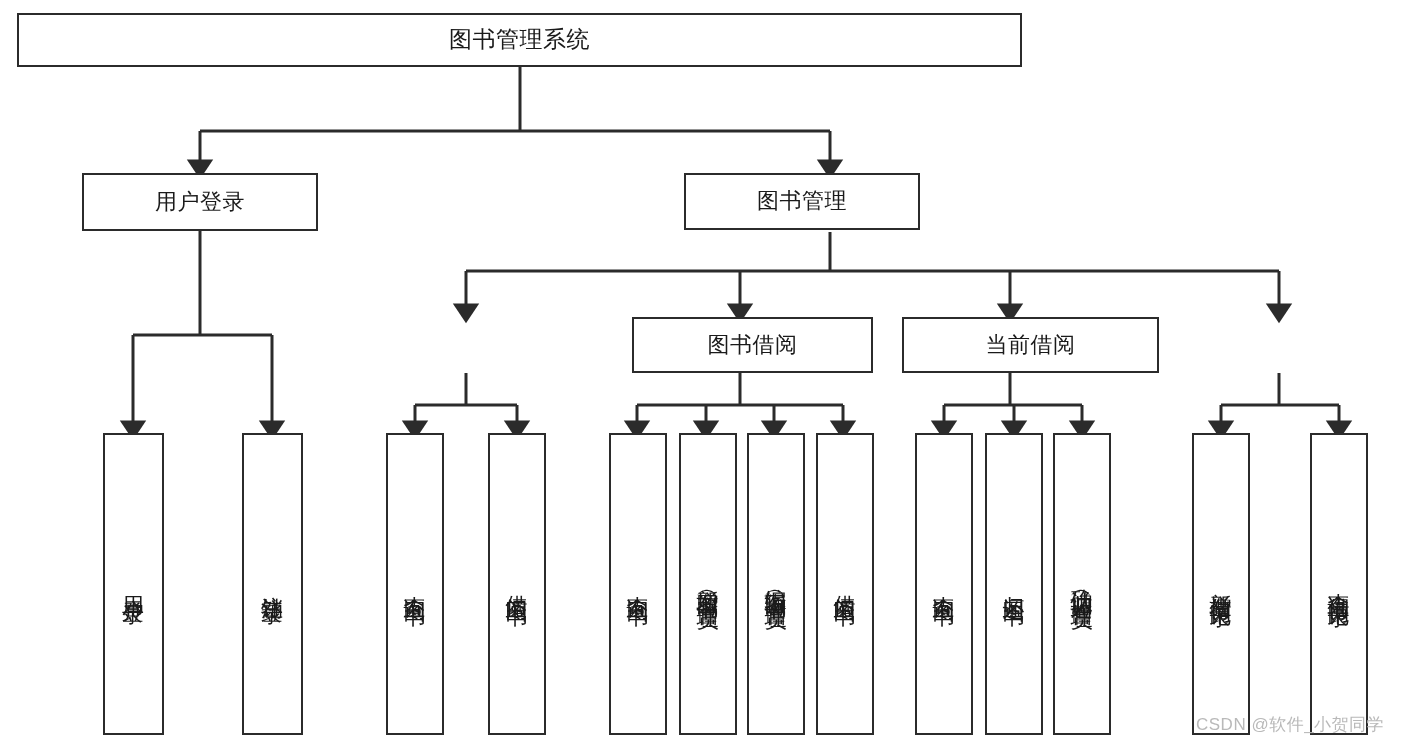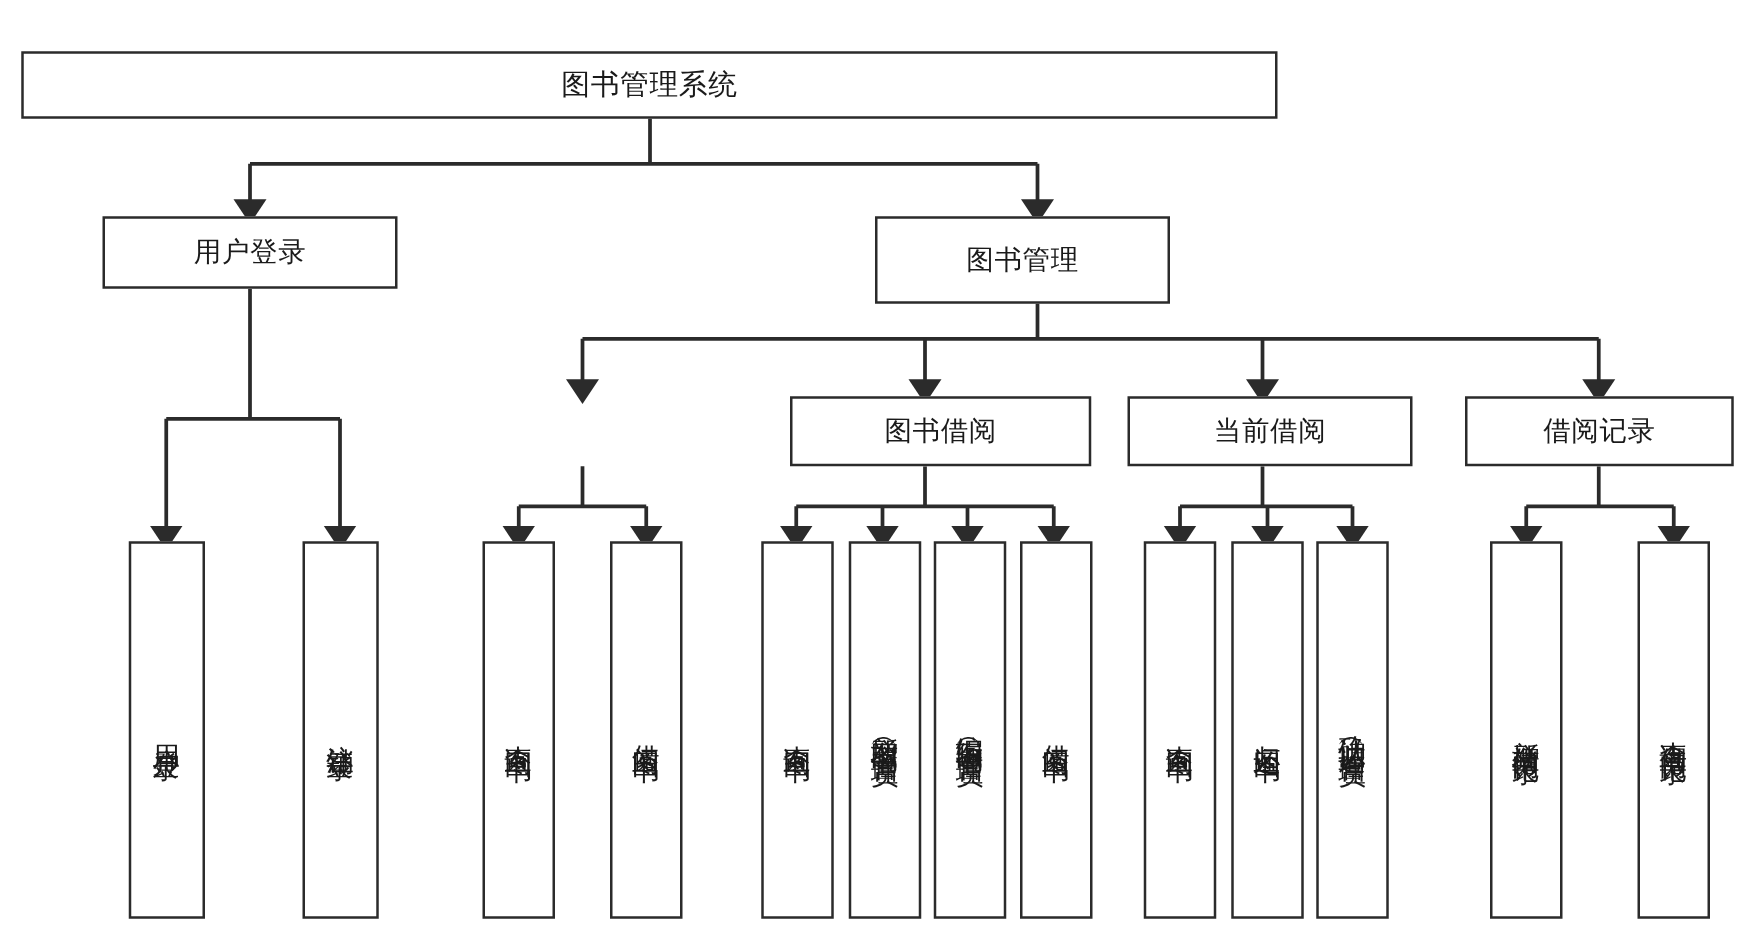--- a/index.html
+++ b/index.html
@@ -35,21 +35,20 @@
     justify-content: center;
     text-align: center;
   }
   .node.h {
     font-size: 22px;
     letter-spacing: 0.5px;
     line-height: 1.1;
   }
   .node.root {
     font-size: 23px;
-    margin-top: 28px;
   }
   .node.v {
     writing-mode: vertical-rl;
     text-orientation: upright;
     font-size: 22px;
     letter-spacing: 3px;
     line-height: 1.05;
     padding: 4px 0;
   }
   .node.v .vtext {
@@ -117,25 +116,24 @@
       <path d="M1279,373 L1279,405"></path>
       <path d="M1221,405 L1339,405"></path>
       <path d="M1221,405 L1221,424" marker-end="url(#arrow)"></path>
       <path d="M1339,405 L1339,424" marker-end="url(#arrow)"></path>
     </g>
   </svg>
 
   <div class="node h root" style="left:17px; top:13px; width:1005px; height:54px;">图书管理系统</div>
 
   <div class="node h" style="left:82px; top:173px; width:236px; height:58px;">用户登录</div>
-  <div class="node h" style="left:700px; top:173px; width:236px; height:70px;">图书管理</div>
+  <div class="node h" style="left:684px; top:173px; width:236px; height:57px;">图书管理</div>
 
   <div class="node h" style="left:632px; top:317px; width:241px; height:56px;">图书借阅</div>
-  <div class="node h" style="left:902px; top:317px; width:228px; height:56px;">当前借阅</div>
-  <div class="node h" style="left:1172px; top:317px; width:215px; height:56px;">借阅记录</div>
+  <div class="node h" style="left:902px; top:317px; width:257px; height:56px;">当前借阅</div>
 
   <div class="node v" style="left:103px; top:433px; width:61px; height:302px;">
     <span class="vtext">用户登录</span>
   </div>
   <div class="node v" style="left:242px; top:433px; width:61px; height:302px;">
     <span class="vtext">注销登录</span>
   </div>
 
   <div class="node v" style="left:386px; top:433px; width:58px; height:302px;">
     <span class="vtext">查询图书</span>
@@ -167,14 +165,15 @@
     <span class="vtext">确认归还（管理员）</span>
   </div>
 
   <div class="node v" style="left:1192px; top:433px; width:58px; height:302px;">
     <span class="vtext">新增借阅记录</span>
   </div>
   <div class="node v" style="left:1310px; top:433px; width:58px; height:302px;">
     <span class="vtext">查询借阅记录</span>
   </div>
 
+  <div class="watermark" style="left:1196px; top:713px;">CSDN @软件_小贺同学</div>
 
 </div>
 
 </body></html>

